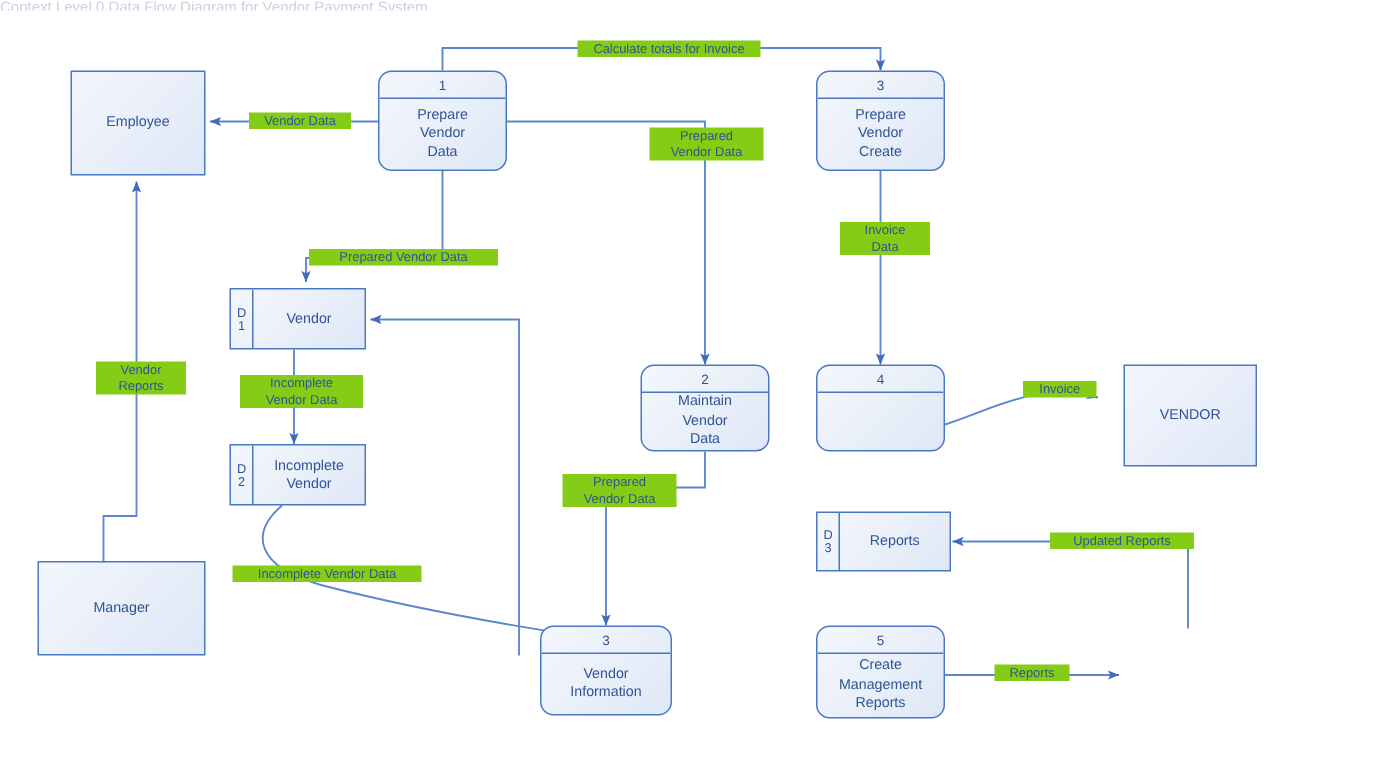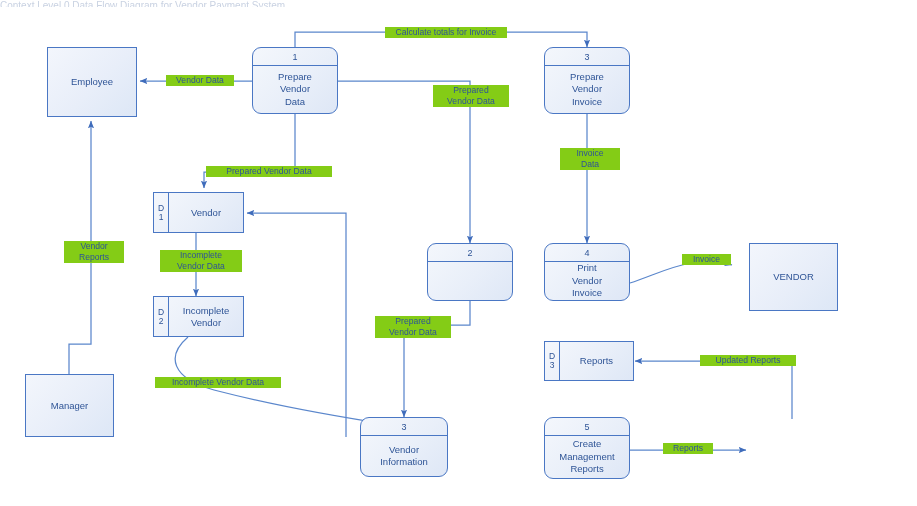--- a/index.html
+++ b/index.html
@@ -163,46 +163,46 @@
       <path d="M792,419 L792,361 L635,361" marker-end="url(#arw)"></path>
 
       <path d="M630,450 L746,450" marker-end="url(#arw)"></path>
     </g>
   </svg>
 
   <div class="entity" style="left:47px;top:47px;width:90px;height:70px;">
     <span>Employee</span>
   </div>
 
-  <div class="entity" style="left:25px;top:374px;width:89px;height:63px;">
+  <div class="entity" style="left:25px;top:374px;width:112px;height:63px;">
     <span>Manager</span>
   </div>
 
   <div class="entity" style="left:749px;top:243px;width:89px;height:68px;">
     <span>VENDOR</span>
   </div>
 
 
   <div class="process" style="left:252px;top:47px;width:86px;height:67px;">
     <div class="pnum">1</div>
     <div class="pbody">Prepare Vendor Data</div>
   </div>
 
   <div class="process" style="left:427px;top:243px;width:86px;height:58px;">
     <div class="pnum">2</div>
+    <div class="pbody">Maintain Vendor Data</div>
   </div>
 
   <div class="process" style="left:544px;top:47px;width:86px;height:67px;">
     <div class="pnum">3</div>
-    <div class="pbody">Prepare Vendor Invoice</div>
+    <div class="pbody">Prepare Vendor Create</div>
   </div>
 
   <div class="process" style="left:544px;top:243px;width:86px;height:58px;">
     <div class="pnum">4</div>
-    <div class="pbody">Print Vendor Invoice</div>
   </div>
 
   <div class="process" style="left:360px;top:417px;width:88px;height:60px;">
     <div class="pnum">3</div>
     <div class="pbody">Vendor Information</div>
   </div>
 
   <div class="process" style="left:544px;top:417px;width:86px;height:62px;">
     <div class="pnum">5</div>
     <div class="pbody">Create Management Reports</div>

